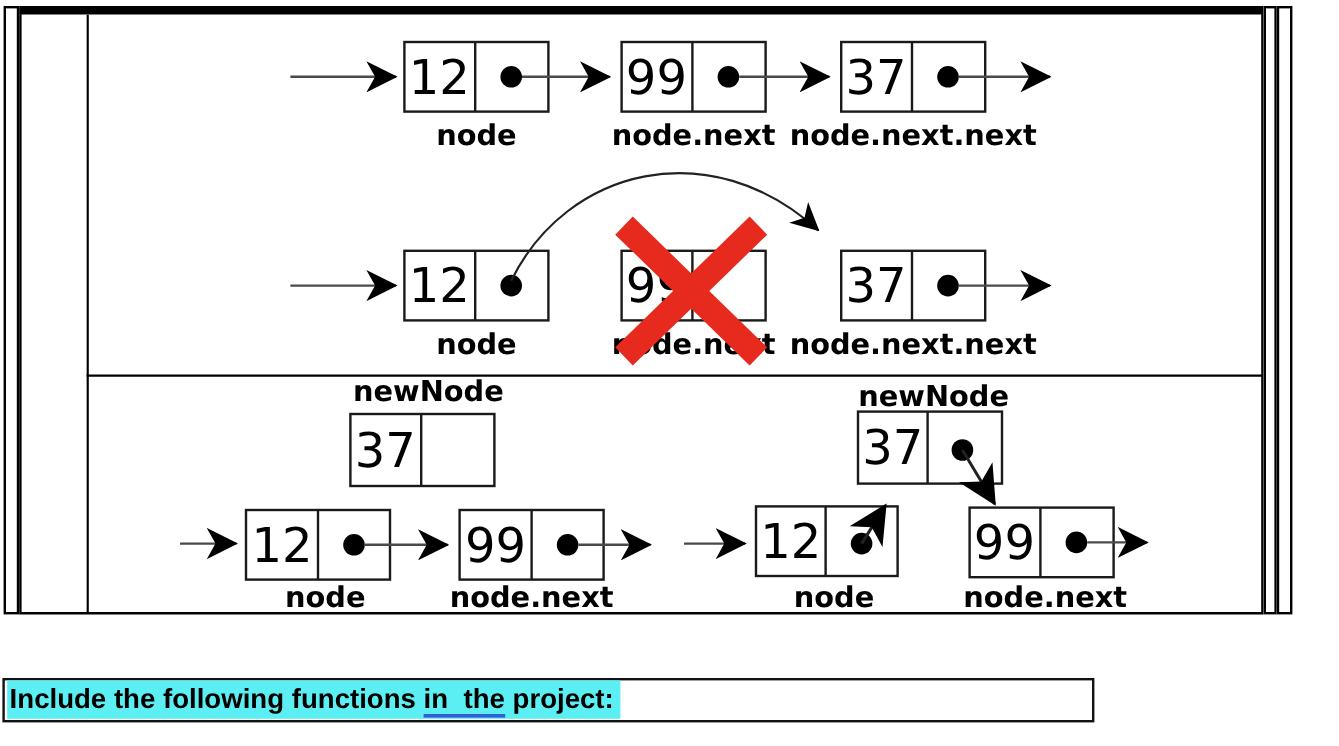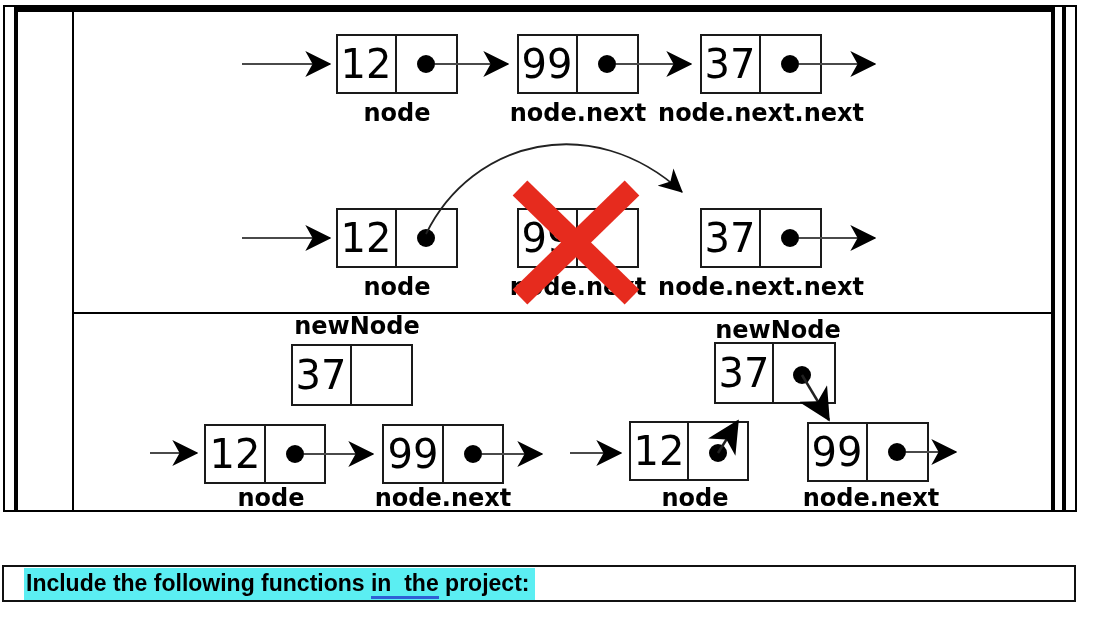--- a/index.html
+++ b/index.html
@@ -2,22 +2,22 @@
 <html><head>
 <meta charset="utf-8">
 <style>
   html,body{margin:0;padding:0;}
   body{width:1116px;height:622px;background:#ffffff;position:relative;overflow:hidden;
        font-family:"DejaVu Sans",sans-serif;}
   .abs{position:absolute;box-sizing:border-box;}
   .strip{background:#ffffff;border:2px solid #000;}
   .main-cell{background:#ffffff;border:2px solid #000;border-top:7px solid #000;}
   .figure-svg{position:absolute;left:72px;top:12px;}
-  .caption-box{left:2px;top:565px;width:1074px;height:37px;border:2px solid #111;
-               background:#ffffff;display:flex;align-items:center;padding-left:20px;}
+  .caption-box{left:2px;top:565px;width:910px;height:37px;border:2px solid #111;
+               background:#ffffff;display:flex;align-items:flex-start;padding-left:2px;}
   .caption-hl{background:#5beef2;font-family:"Liberation Sans",sans-serif;
               font-weight:bold;font-size:23px;color:#000;padding:2px 6px 3px 2px;}
   .caption-hl span{white-space:pre;}
   .caption-underline{border-bottom:3px solid #2e5fd6;}
   
   text{fill:#000;}
   .val{font-family:"DejaVu Sans",sans-serif;font-size:40px;text-anchor:middle;}
   .lbl{font-family:"DejaVu Sans",sans-serif;font-size:24px;font-weight:bold;text-anchor:middle;}
   .boxr{fill:#ffffff;stroke:#1a1a1a;stroke-width:2;}
   .cell{stroke:#1a1a1a;stroke-width:2;}

